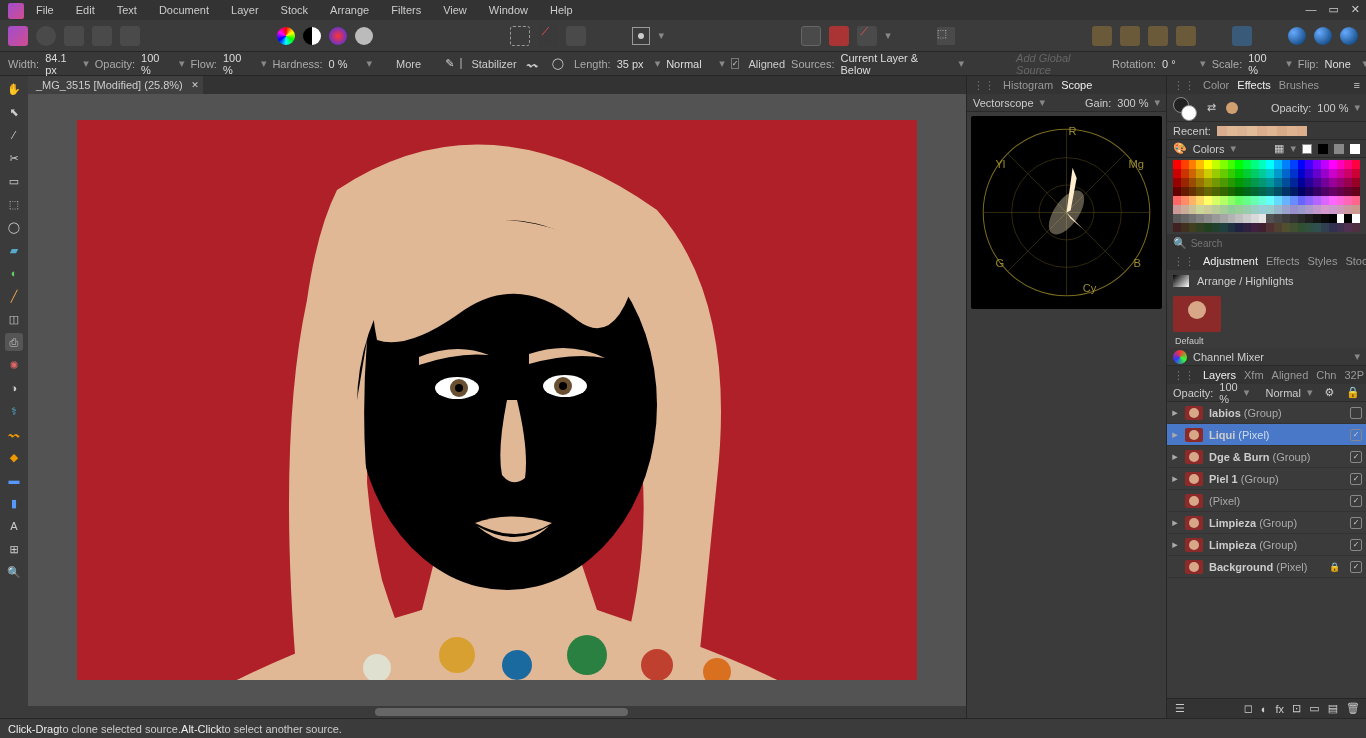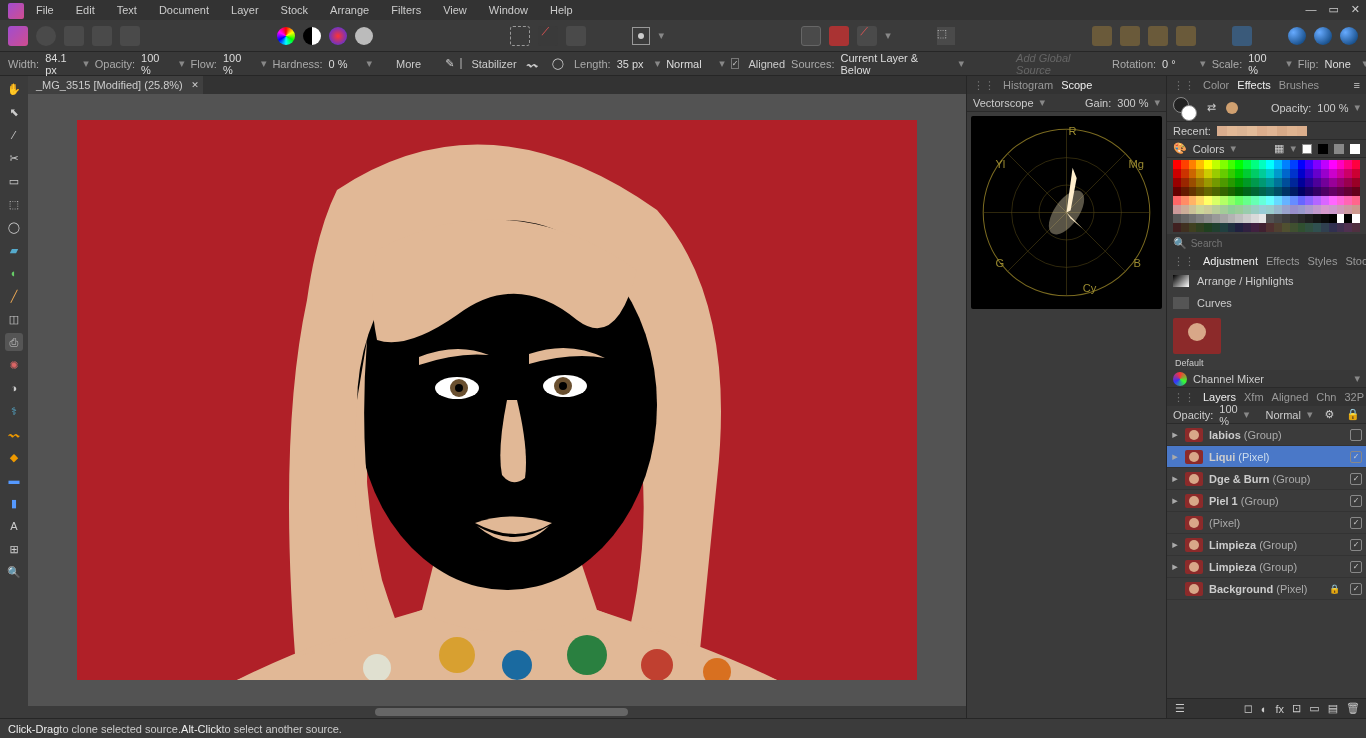--- a/index.html
+++ b/index.html
@@ -539,24 +539,20 @@
       <span class="tab active">Adjustment</span>
       <span class="tab">Effects</span>
       <span class="tab">Styles</span>
       <span class="tab">Stock</span>
     </div>
     <div class="adj-list">
       <div class="adj-item">
           <div class="icon" style="background:linear-gradient(135deg,#000,#fff);"></div>
           <span>Arrange / Highlights</span>
         </div>
-      <div class="adj-item">
-          <div class="icon" style="background:#555;"></div>
-          <span>Curves</span>
-        </div>
     </div>
     <div style="display:flex;align-items:flex-end;">
       <div class="default-preview">
           <div class="head"></div>
         </div>
     </div>
     <div style="font-size:9px;padding:0 8px 2px;">Default</div>
     <div class="panel-row">
       <div style="width:14px;height:14px;border-radius:50%;background:conic-gradient(#f33,#3f3,#33f,#f33);"></div>
       <span>Channel Mixer</span>

